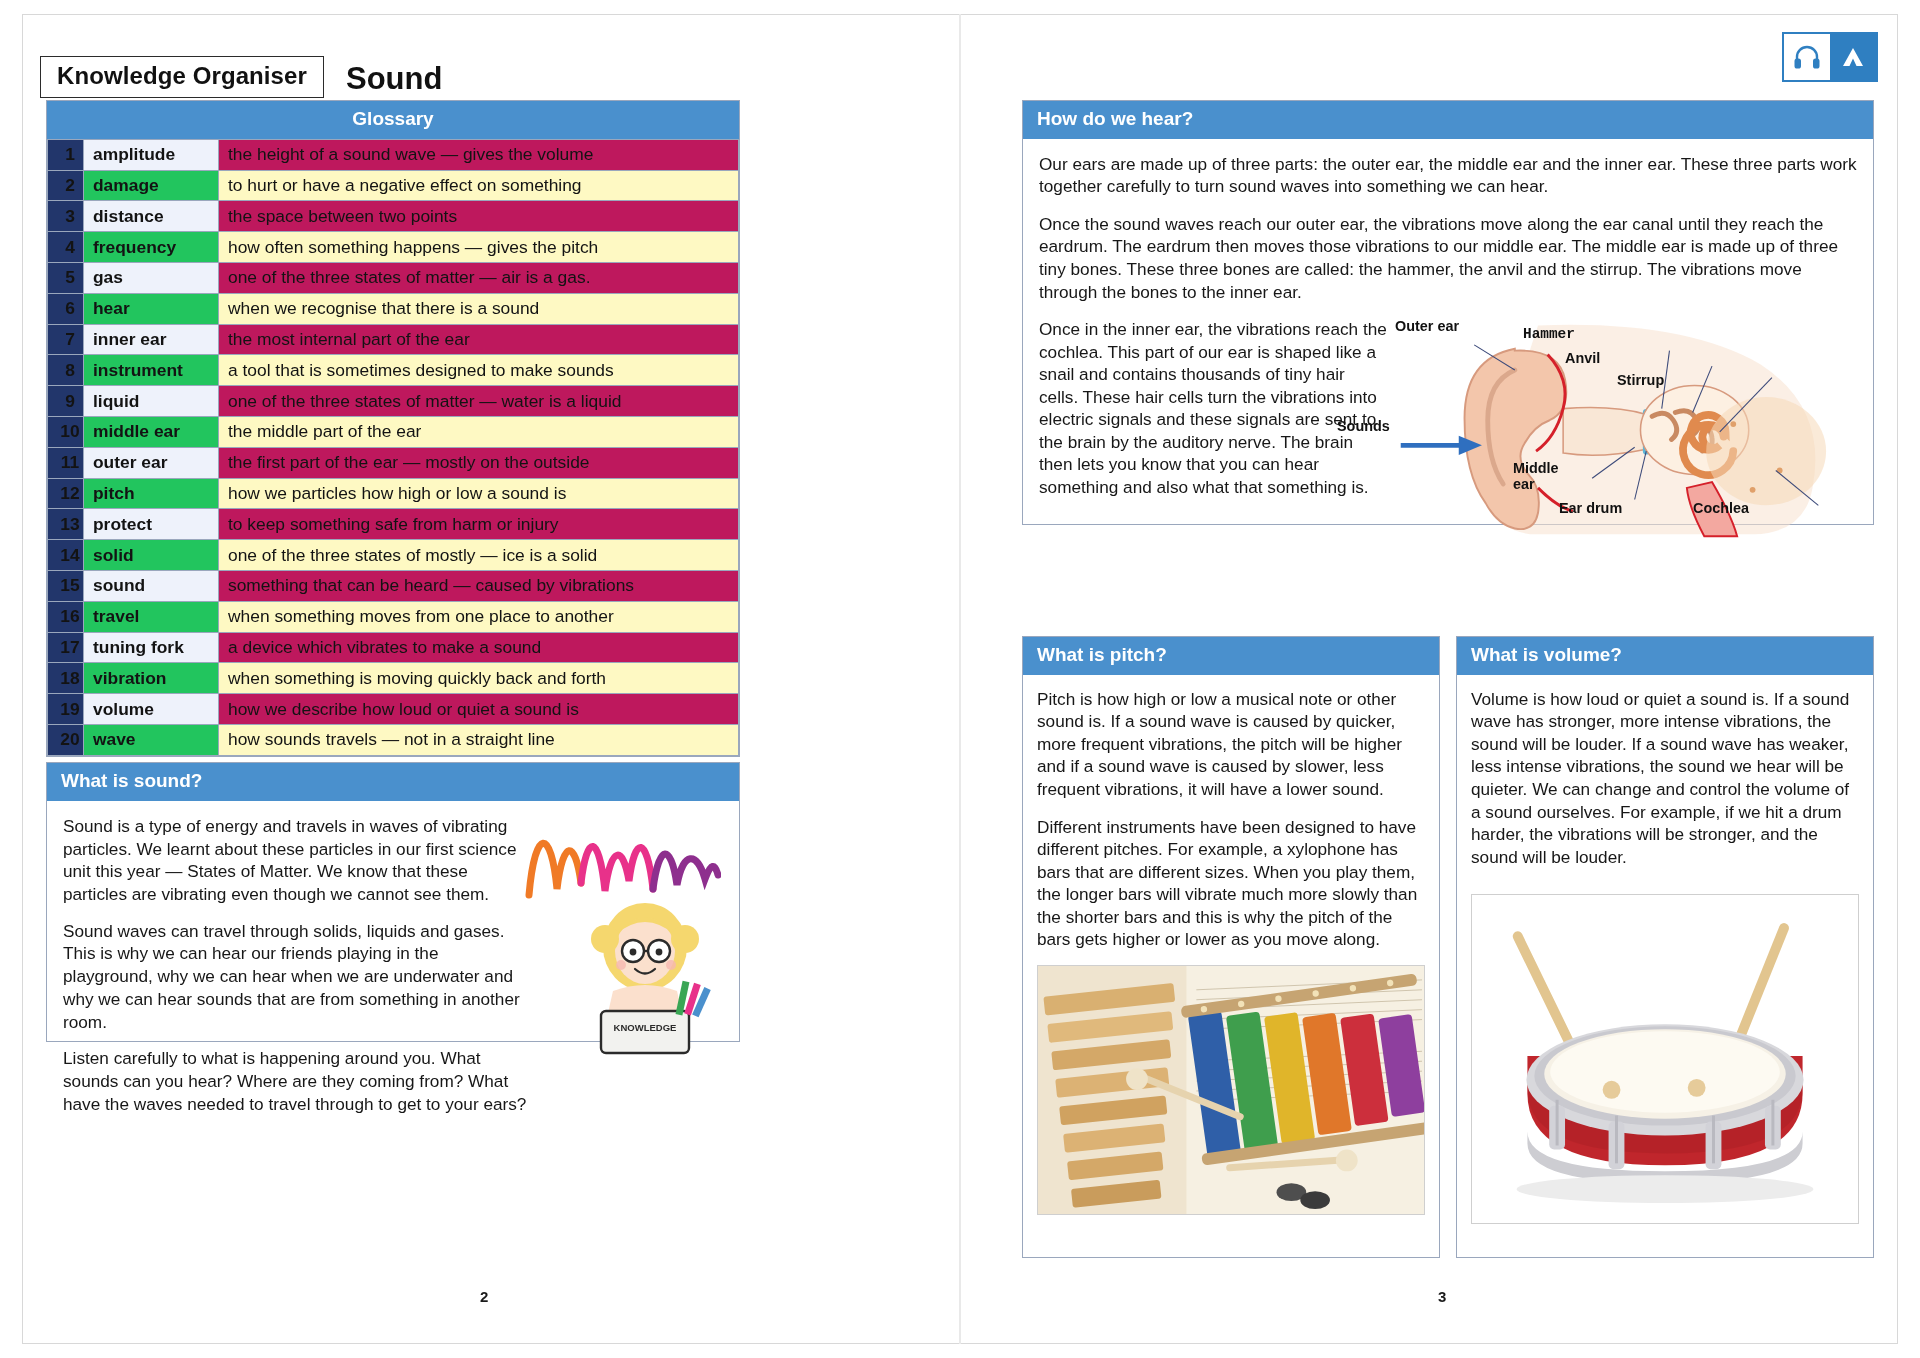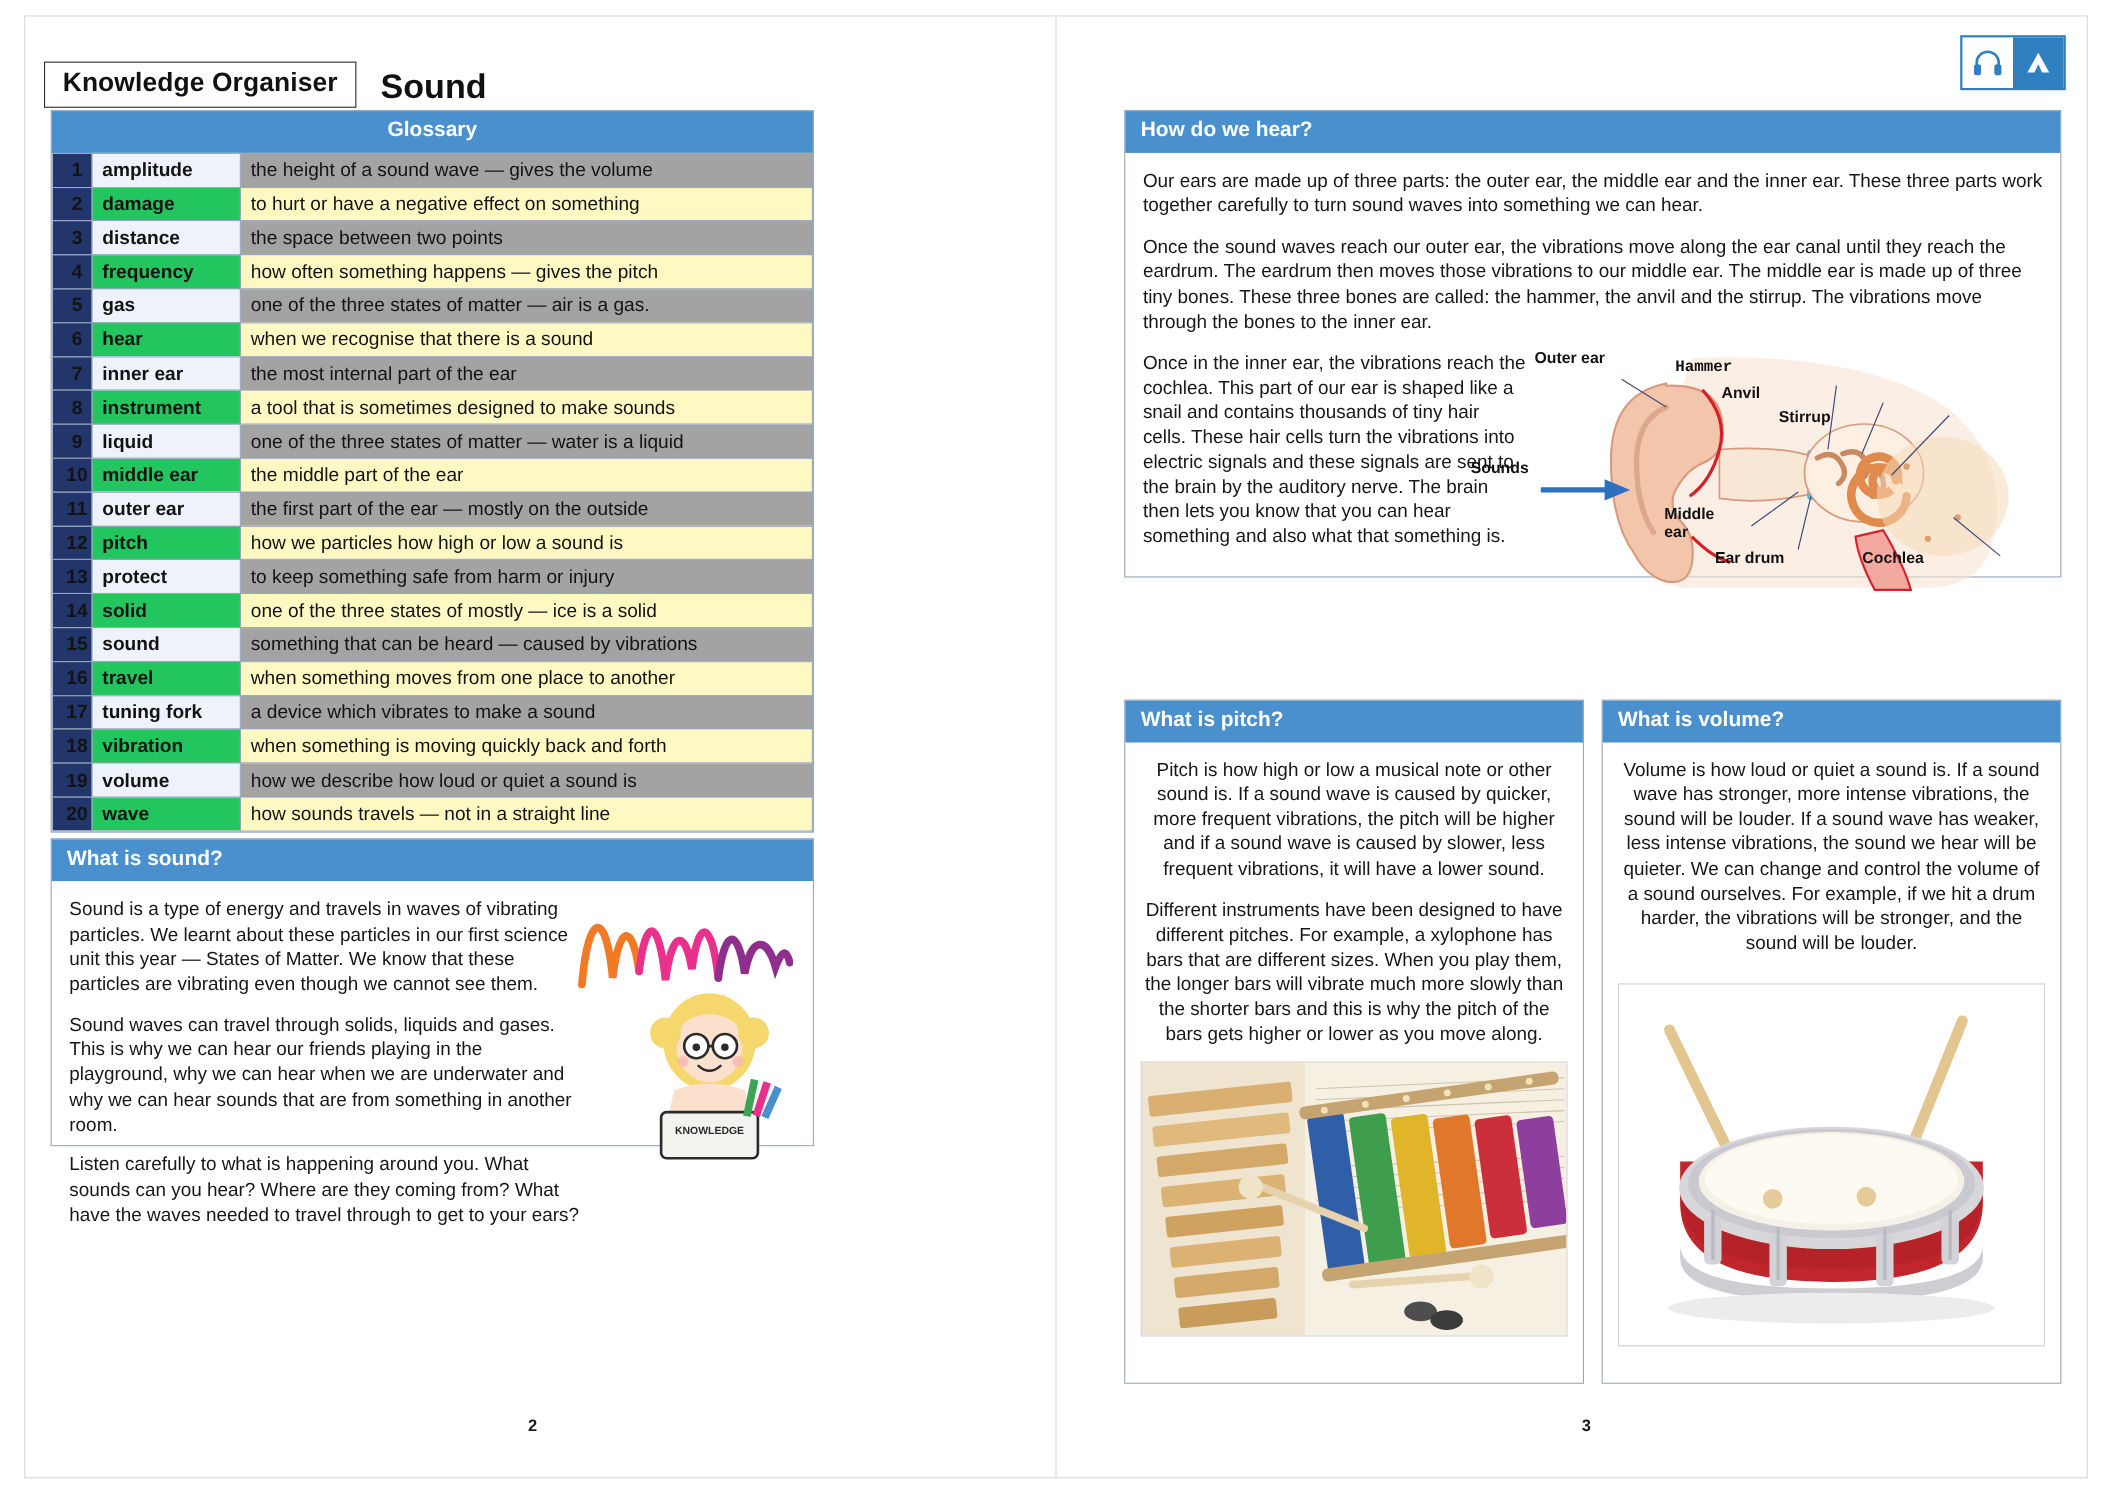--- a/index.html
+++ b/index.html
@@ -121,21 +121,21 @@
     text-align: center;
     padding: 0;
     font-size: 17px;
   }
   td.term {
     width: 135px;
     background: #eef2fb;
     color: #1d2f63;
     font-weight: bold;
   }
-  td.def { background: #a3a3a3; }
+  td.def { background: #be185d; }
   tr.alt td.term { background: #22c55e; }
   tr.alt td.def  { background: #fef9c3; }
 
   
   #sound-panel {
     top: 762px; left: 46px;
     width: 694px; height: 280px;
   }
   #sound-panel .panel-body {
     padding-right: 210px;
@@ -198,21 +198,20 @@
   }
   #volume-panel {
     top: 636px; left: 1456px;
     width: 418px; height: 622px;
   }
   #pitch-panel .panel-body,
   #volume-panel .panel-body {
     font-size: 17.2px;
     line-height: 1.31;
     padding: 13px 14px 0 14px;
-    text-align: center;
   }
   .photo {
     margin: 14px 14px 14px 14px;
     border: 1px solid #cfcfcf;
     overflow: hidden;
     position: relative;
   }
   #xylophone-photo { height: 250px; }
   #drum-photo { height: 330px; margin-top: 26px; }
 </style>

